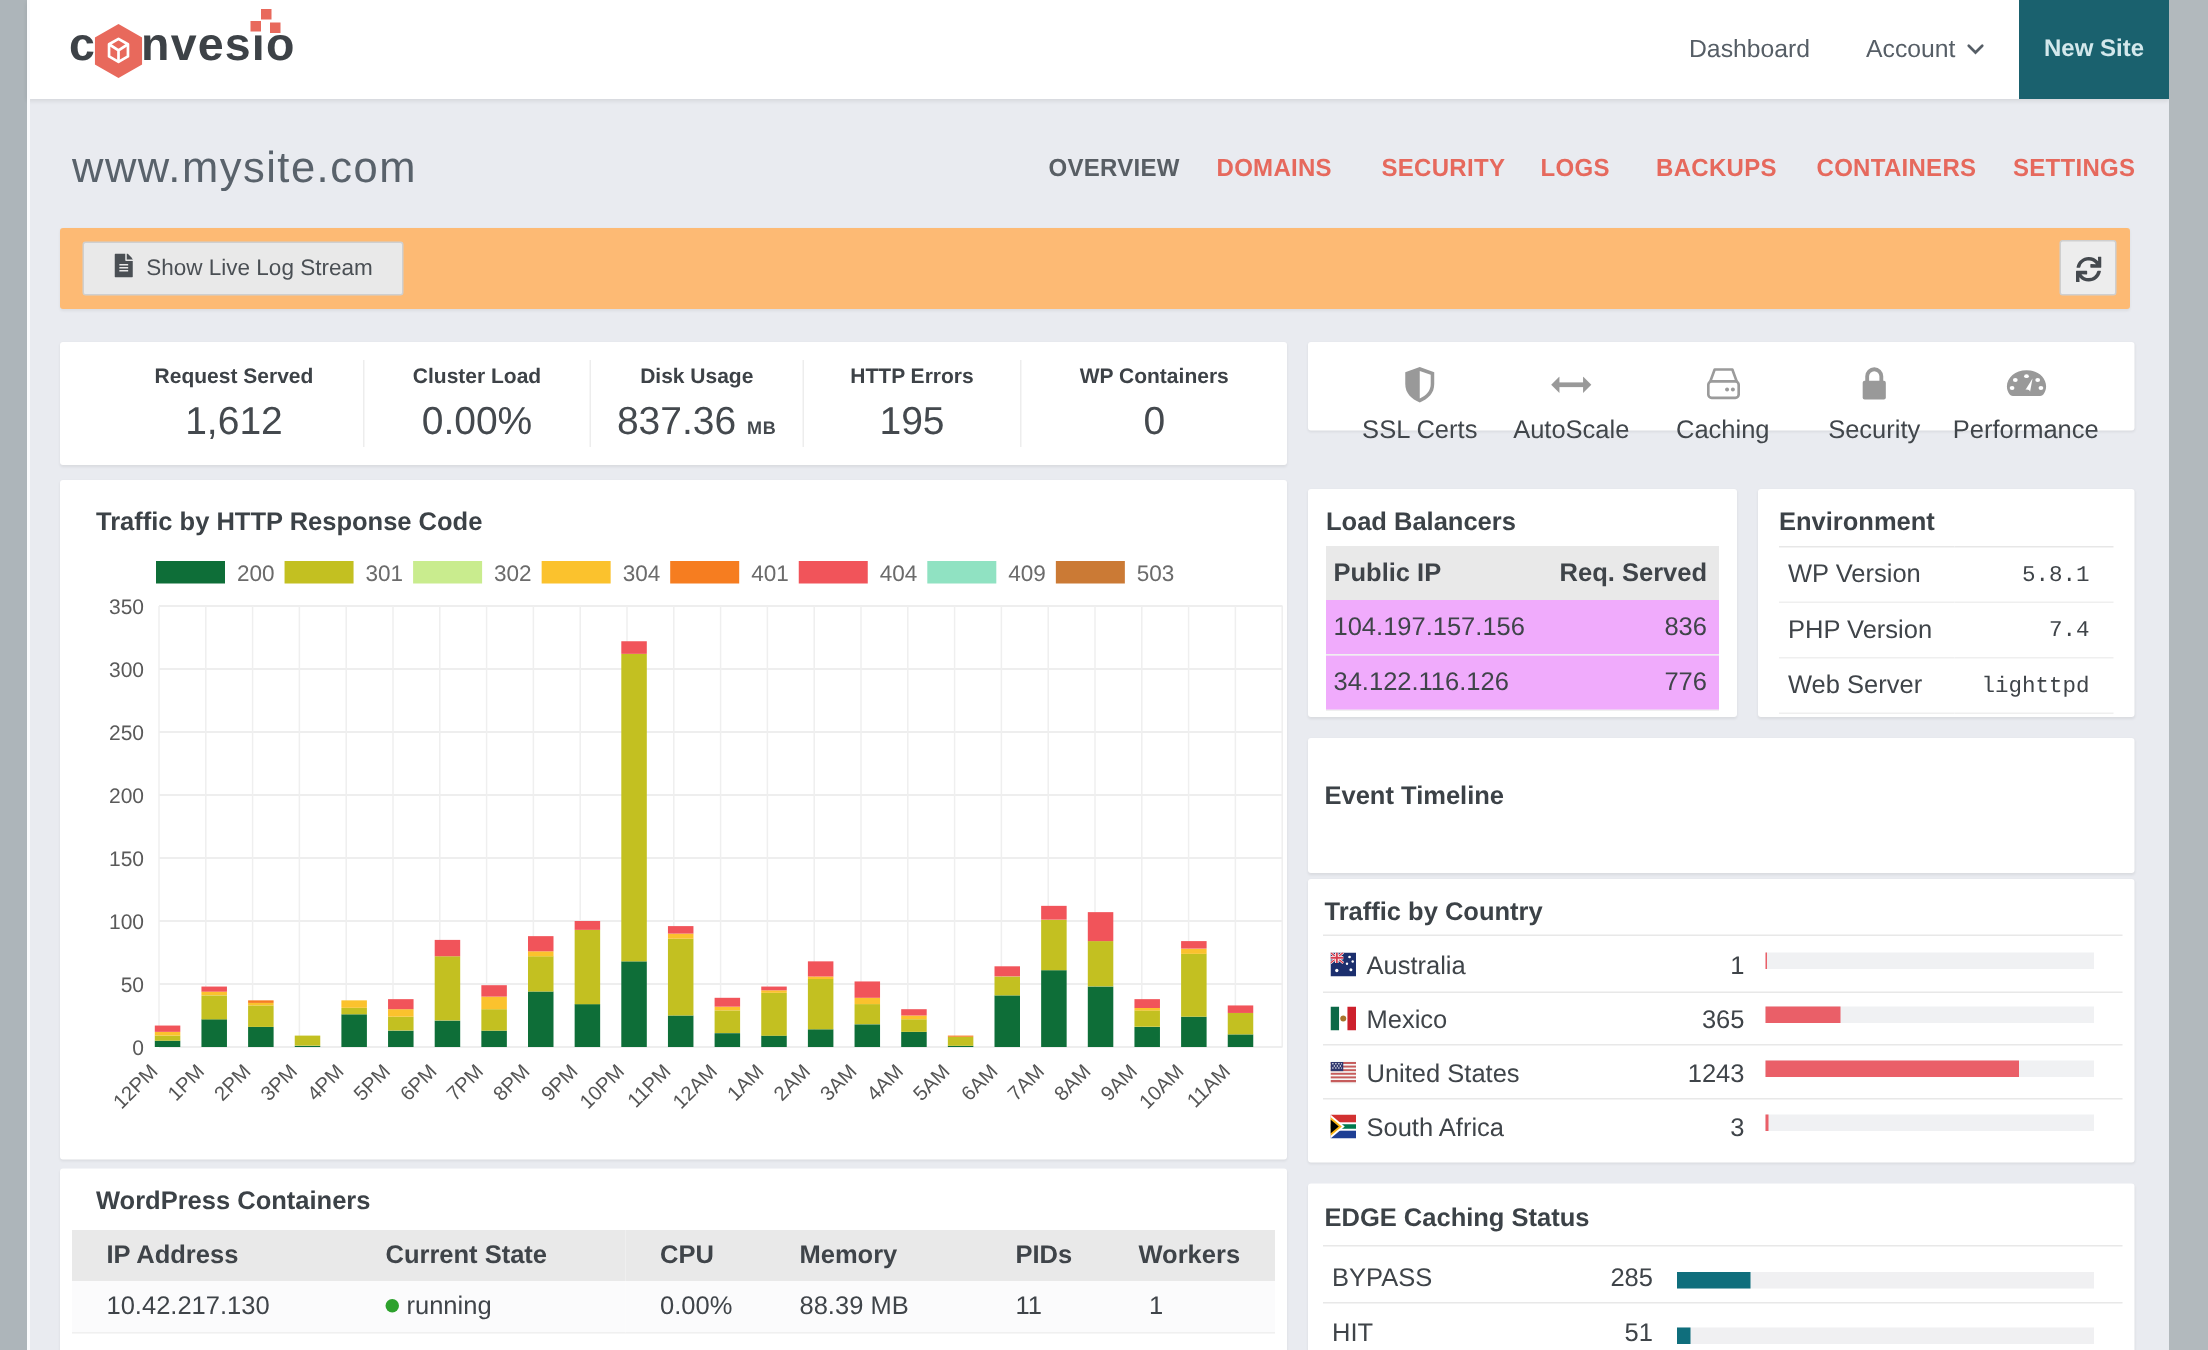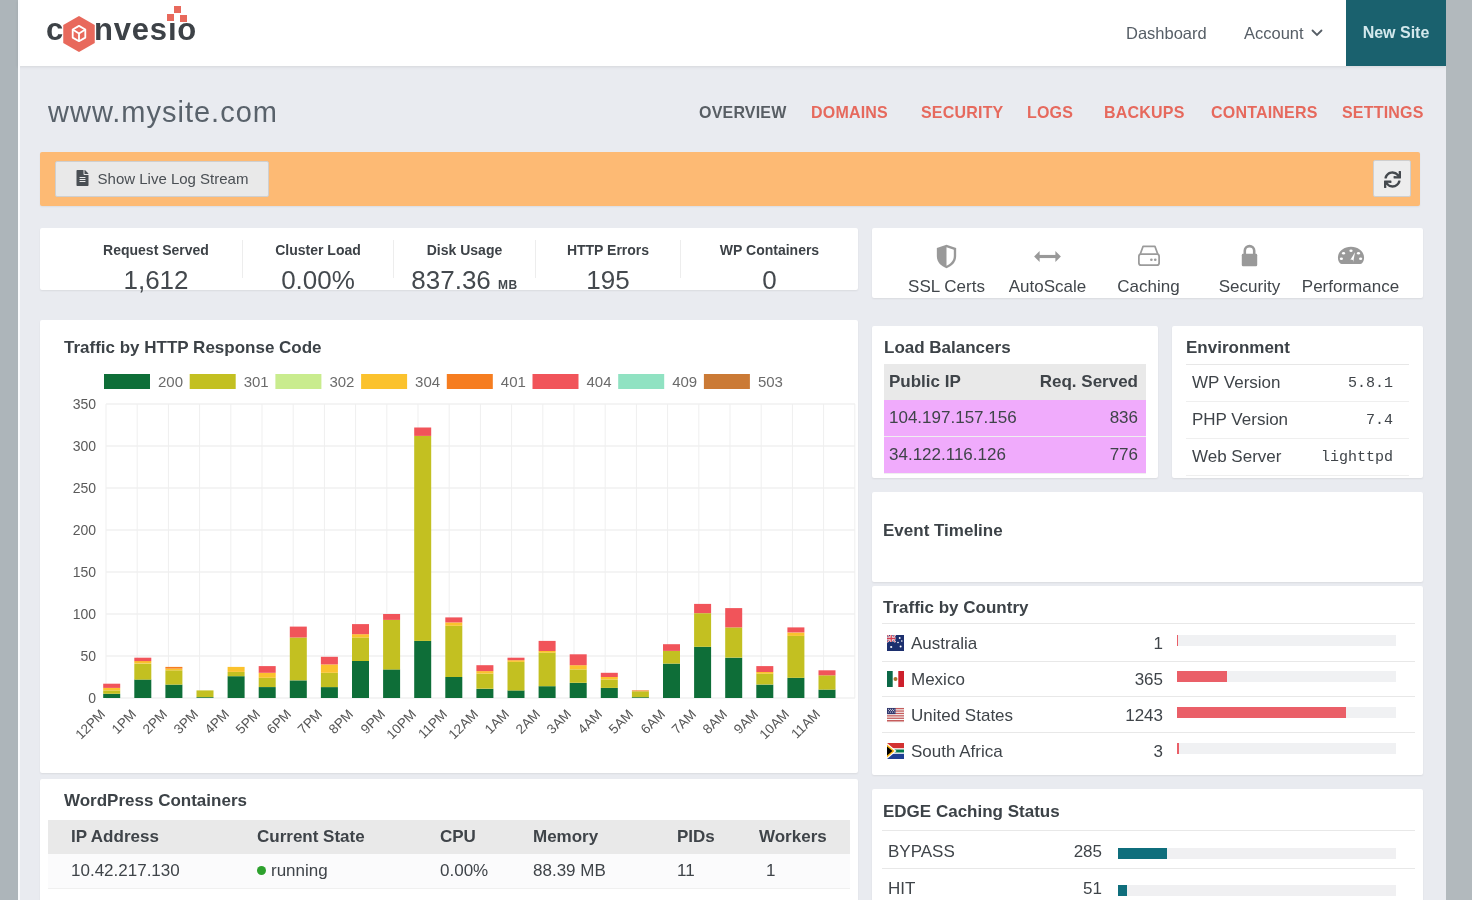--- a/index.html
+++ b/index.html
@@ -110,21 +110,21 @@
     <span class="tab" style="left:1193px;">CONTAINERS</span>
     <span class="tab" style="left:1324px;">SETTINGS</span>
     <div id="logbar">
       <div id="logbtn"><svg width="13" height="16" viewBox="0 0 384 512" style="margin-right:9px; position:relative; top:2px;">
             <path fill="#4a4f54" d="M224 136V0H24C10.7 0 0 10.7 0 24v464c0 13.3 10.7 24 24 24h336c13.3 0 24-10.7 24-24V160H248c-13.2 0-24-10.8-24-24zm64 236c0 6.6-5.4 12-12 12H108c-6.6 0-12-5.4-12-12v-8c0-6.6 5.4-12 12-12h168c6.6 0 12 5.4 12 12v8zm0-64c0 6.6-5.4 12-12 12H108c-6.6 0-12-5.4-12-12v-8c0-6.6 5.4-12 12-12h168c6.6 0 12 5.4 12 12v8zm0-72v8c0 6.6-5.4 12-12 12H108c-6.6 0-12-5.4-12-12v-8c0-6.6 5.4-12 12-12h168c6.6 0 12 5.4 12 12zm96-114.1v6.1H256V0h6.1c6.4 0 12.5 2.5 17 7l78.9 79c4.5 4.5 7 10.6 7 16.9z"></path>
           </svg>Show Live Log Stream</div>
       <div id="refbtn"><svg width="17" height="17" viewBox="0 0 512 512" style="margin-top:10px;">
             <path fill="#44494e" d="M440.65 12.57l4 82.77A247.16 247.16 0 0 0 255.83 8C134.73 8 33.91 94.92 12.29 209.82A12 12 0 0 0 24.09 224h49.05a12 12 0 0 0 11.67-9.26 175.91 175.91 0 0 1 317-56.94l-101.46-4.86a12 12 0 0 0-12.57 12v47.41a12 12 0 0 0 12 12H500a12 12 0 0 0 12-12V12a12 12 0 0 0-12-12h-47.37a12 12 0 0 0-11.98 12.57zM255.83 432a175.61 175.61 0 0 1-146-77.8l101.8 4.87a12 12 0 0 0 12.57-12v-47.4a12 12 0 0 0-12-12H12a12 12 0 0 0-12 12V500a12 12 0 0 0 12 12h47.35a12 12 0 0 0 12-12.6l-4.15-82.57A247.17 247.17 0 0 0 255.83 504c121.11 0 221.93-86.92 243.55-201.82a12 12 0 0 0-11.8-14.18h-49.05a12 12 0 0 0-11.67 9.26A175.86 175.86 0 0 1 255.83 432z"></path>
           </svg></div>
     </div>
-    <div class="card" id="stats" style="left:22px; top:228px; width:818px; height:62px;">
+    <div class="card" id="stats" style="left:22px; top:228px; width:818px; height:82px;">
       <div class="stat" style="width:203px; padding-left:30px;">
           <div class="slabel">Request Served</div>
           <div class="sval">1,612</div>
         </div>
       <div class="stat" style="width:151px;">
           <div class="slabel">Cluster Load</div>
           <div class="sval">0.00%</div>
         </div>
       <div class="stat" style="width:142px;">
           <div class="slabel">Disk Usage</div>
@@ -132,21 +132,21 @@
         </div>
       <div class="stat" style="width:145px;">
           <div class="slabel">HTTP Errors</div>
           <div class="sval">195</div>
         </div>
       <div class="stat" style="width:177px; border-right:none;">
           <div class="slabel">WP Containers</div>
           <div class="sval">0</div>
         </div>
     </div>
-    <div class="card" id="icons" style="left:854px; top:228px; width:551px; height:70px;padding-left:24px;">
+    <div class="card" id="icons" style="left:854px; top:228px; width:551px; height:59px;padding-left:24px;">
       <div class="ic">
           <div class="icbox">
             <svg width="21" height="25" viewBox="0 0 25 29">
               <path d="M12.5,0.5 L24,4.5 V14 C24,21.5 19,26 12.5,28.5 C6,26 1,21.5 1,14 V4.5 Z" fill="#999"></path>
               <path d="M12.5,3.5 L21.2,6.6 V14 C21.2,19.5 17.5,23.3 12.5,25.5 Z" fill="#fff"></path>
             </svg>
           </div>
           <div class="iclabel">SSL Certs</div>
         </div>
       <div class="ic">

